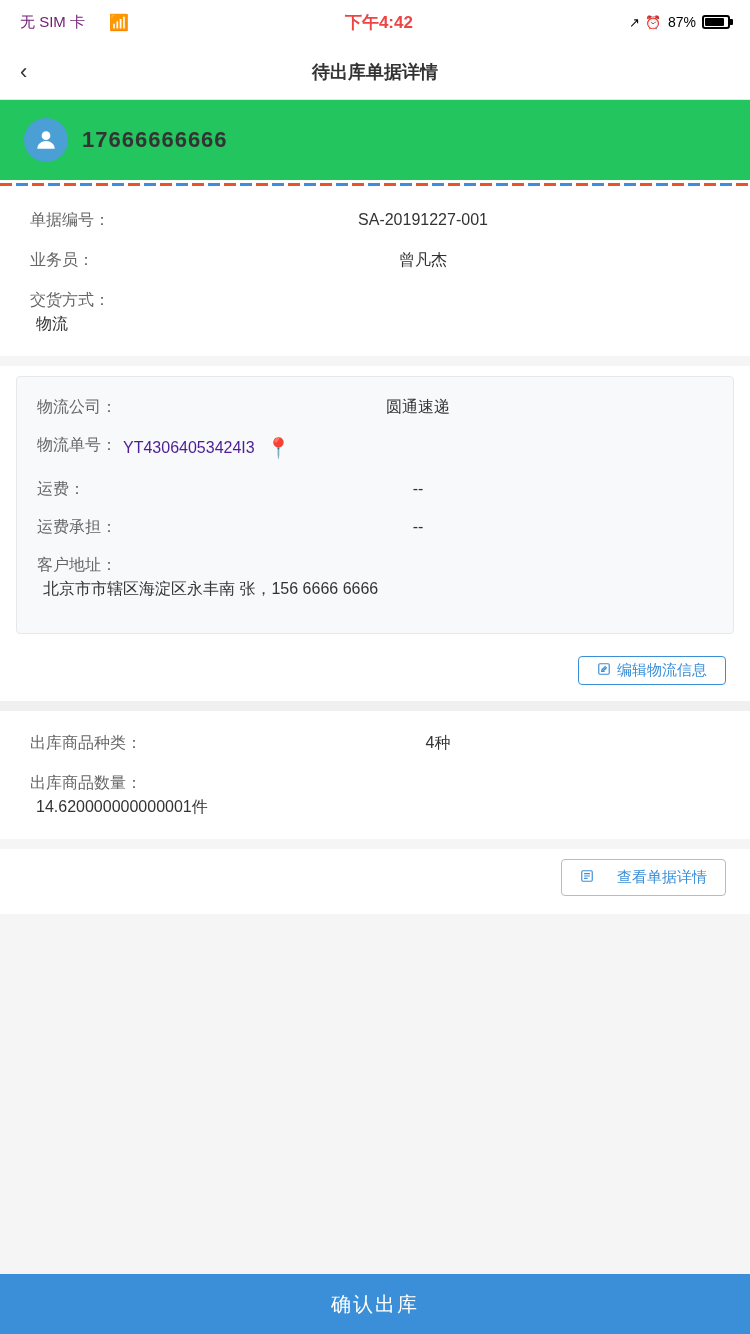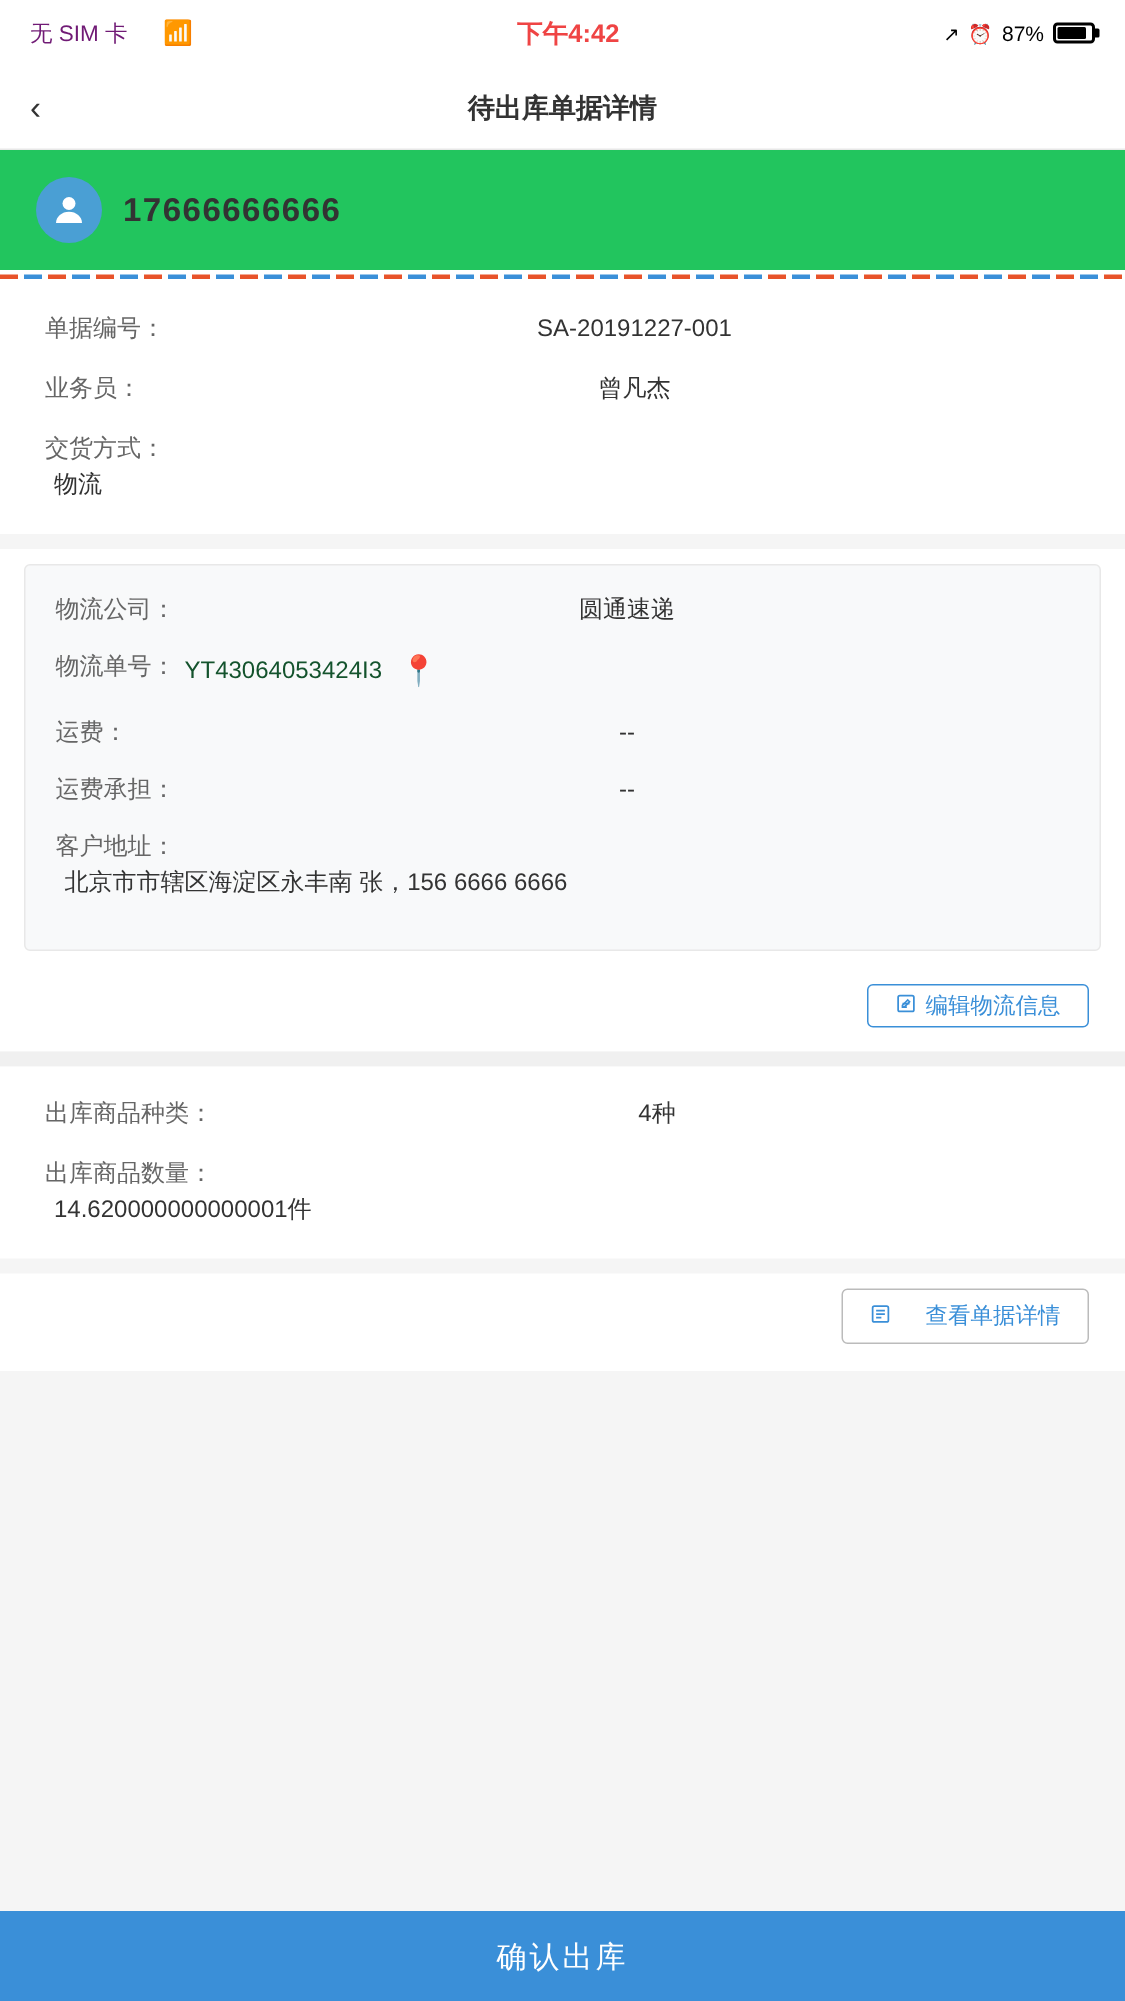--- a/index.html
+++ b/index.html
@@ -198,21 +198,21 @@
       margin-bottom: 14px;
     }
     .logistics-card .info-label {
       min-width: 80px;
     }
     .tracking-row {
       display: flex;
       align-items: center;
     }
     .tracking-number {
-      color: #14532d;
+      color: #4c1d95;
       margin-left: 6px;
     }
     .location-icon {
       margin-left: 12px;
       color: #3a8fd8;
       font-size: 20px;
       cursor: pointer;
     }
 
     .edit-logistics-btn {

